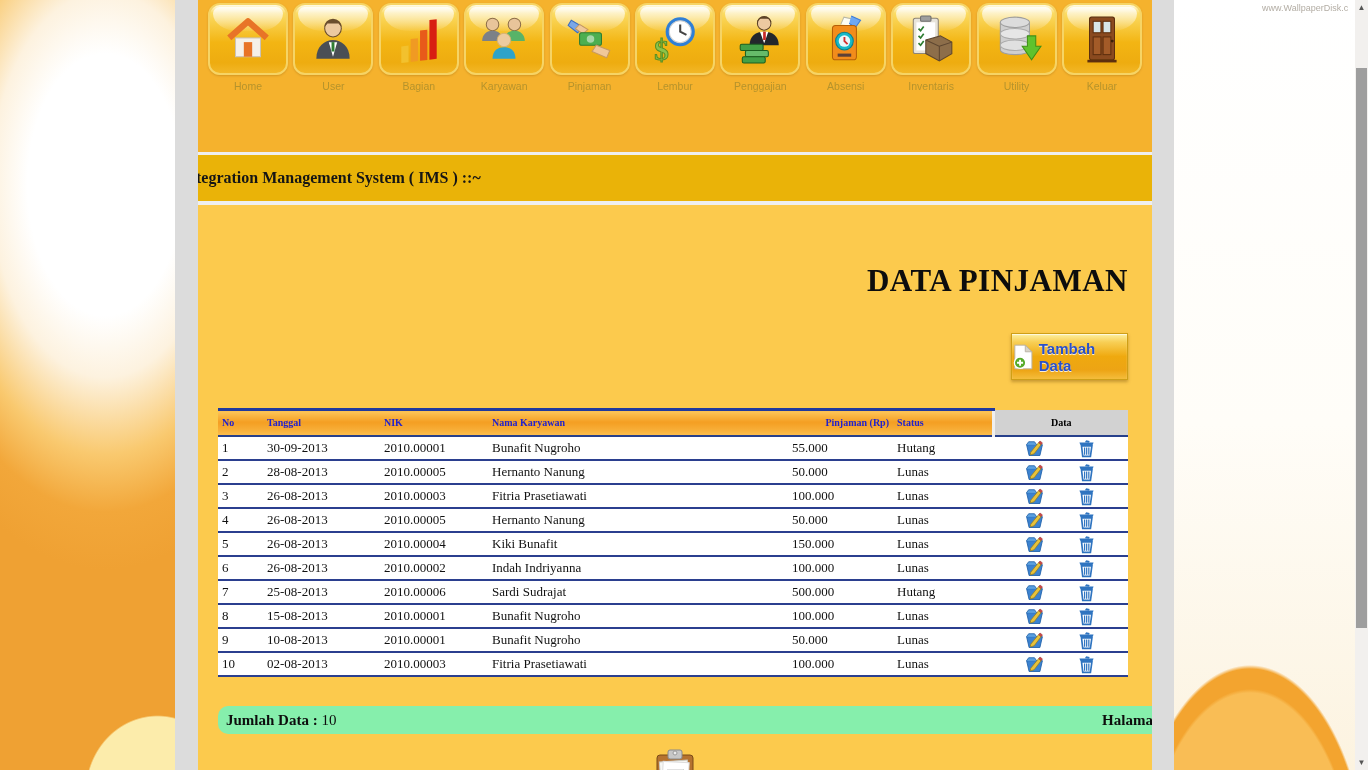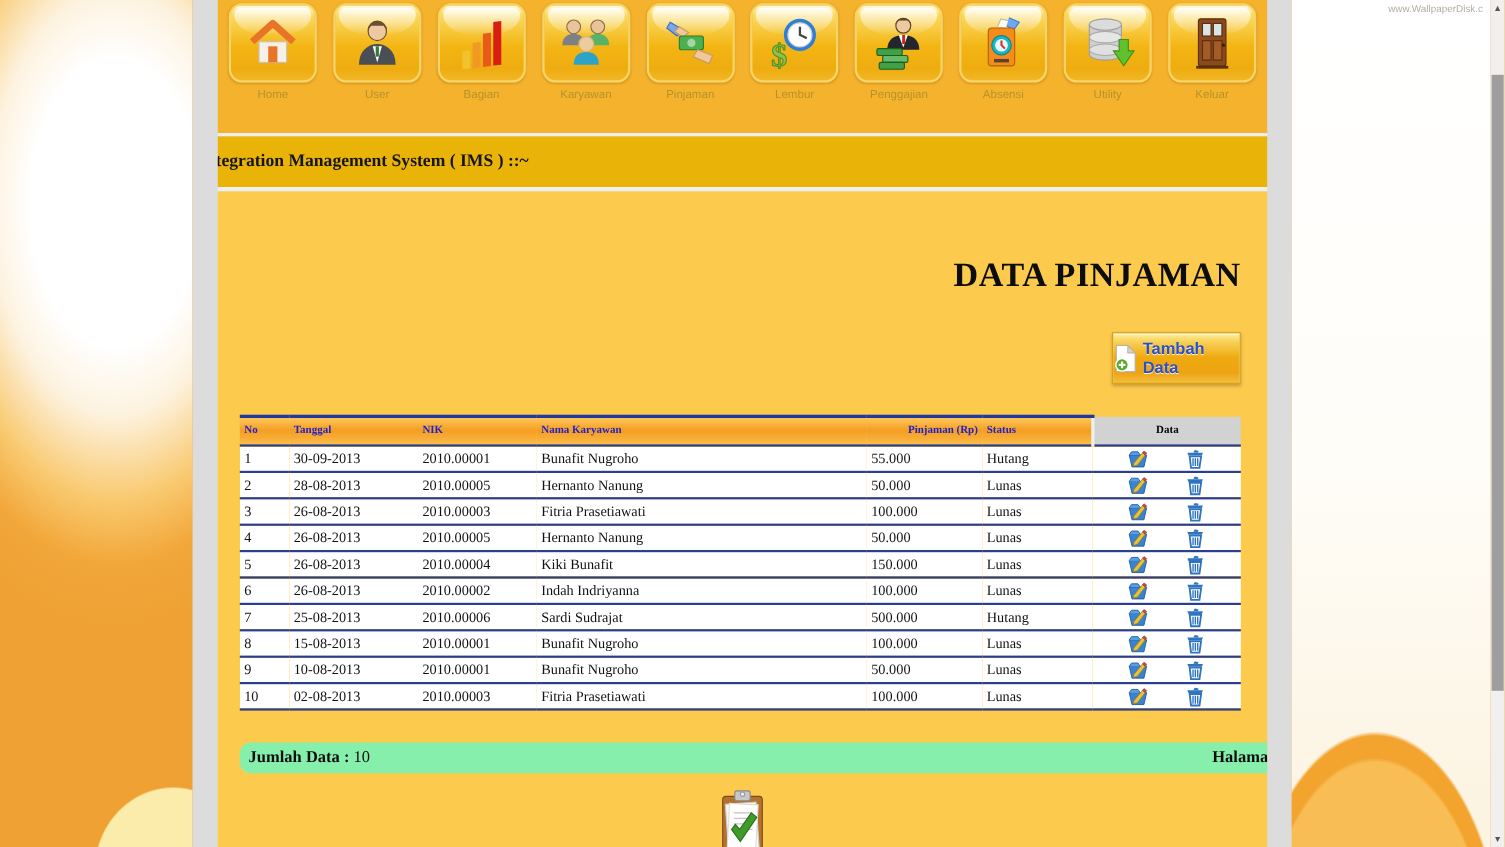--- a/index.html
+++ b/index.html
@@ -26,21 +26,21 @@
   .scroll-arrow{ position:absolute; left:0; width:13px; height:15px; font-size:8px; line-height:15px;
     text-align:center; color:#555; cursor:pointer; }
   .scroll-arrow.up{ top:0; } .scroll-arrow.down{ bottom:0; }
   .scroll-thumb{ position:absolute; left:1px; top:68px; width:11px; height:560px; background:#9e9e9e; }
 
   
   .page-shell{ position:absolute; left:175px; top:0; width:999px; height:770px; background:#dcdcdc; }
   .content{ position:absolute; left:23px; top:0; width:954px; height:770px; }
 
   
-  .navbar{ height:121px; background:#f5b22d; padding:3px 10px 0 10px; }
+  .navbar{ height:152px; background:#f5b22d; padding:3px 10px 0 10px; }
   .nav-row{ display:flex; justify-content:space-between; }
   .nav-btn{ width:80px; text-align:center; cursor:pointer; }
   .nav-tile{ position:relative; width:80px; height:72px; border-radius:12px;
     border:2px solid #f6d465;
     background:linear-gradient(180deg,#fffbe6 0%, #fbdb63 12%, #f3b513 55%, #eeac10 85%, #f2b727 100%);
     box-shadow:0 1px 2px rgba(120,70,0,.25);
     display:flex; align-items:center; justify-content:center; overflow:hidden; }
   .nav-tile::before{ content:''; position:absolute; left:3px; right:3px; top:2px; height:24px;
     border-radius:9px 9px 50% 50%/9px 9px 100% 100%;
     background:linear-gradient(180deg, rgba(255,255,255,.85), rgba(255,255,255,.05)); }
@@ -291,20 +291,28 @@
           <div class="nav-tile">
               <svg>
                 <use href="#ic-punchclock"></use>
               </svg>
             </div>
           <div class="nav-label">Absensi</div>
         </div>
         <div class="nav-btn">
           <div class="nav-tile">
               <svg>
+                <use href="#ic-inventory"></use>
+              </svg>
+            </div>
+          <div class="nav-label">Inventaris</div>
+        </div>
+        <div class="nav-btn">
+          <div class="nav-tile">
+              <svg>
                 <use href="#ic-database"></use>
               </svg>
             </div>
           <div class="nav-label">Utility</div>
         </div>
         <div class="nav-btn">
           <div class="nav-tile">
               <svg>
                 <use href="#ic-door"></use>
               </svg>

